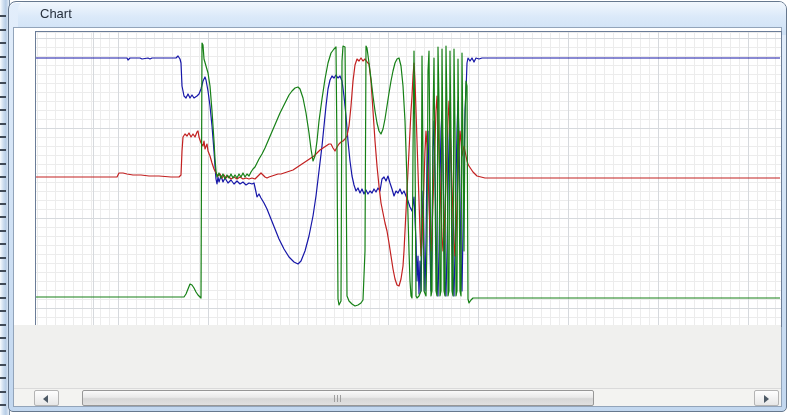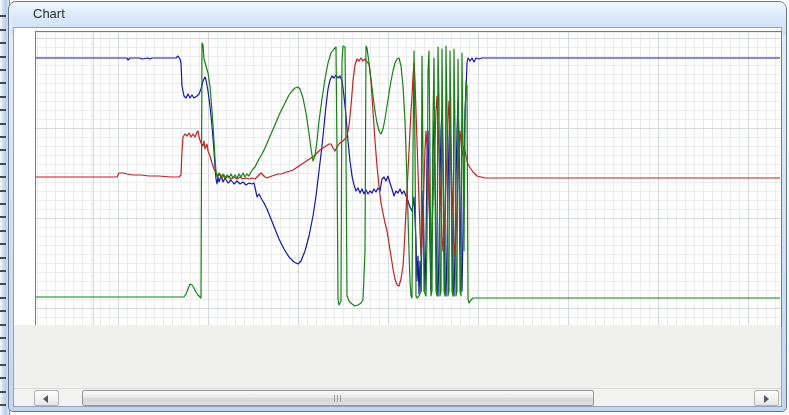--- a/index.html
+++ b/index.html
@@ -12,21 +12,21 @@
     border-right:1px solid #8094aa;}
   .left-ruler::before{content:"";position:absolute;left:0;top:4px;bottom:0;width:6px;
     background:repeating-linear-gradient(to bottom,transparent 0 11.4px,#414b58 11.4px 13.4px);}
 
   
   .window{position:absolute;left:8px;top:1px;width:777px;height:409px;
     border:1px solid #66788e;border-radius:8px 8px 5px 5px;
     background:linear-gradient(to bottom,#e3eefb 0%,#d4e4f6 45%,#c2d7ef 100%);
     box-shadow:inset 0 1px 0 rgba(255,255,255,.85);}
 
-  .titlebar{position:absolute;left:2px;top:0;right:0;height:33px;
+  .titlebar{position:absolute;left:9px;top:0;right:0;height:33px;
     border-radius:7px 7px 0 0;
     background:linear-gradient(to bottom,#f1f7fd 0%,#dcea fa 45%,#cde0f5 100%);
     background:linear-gradient(to bottom,#f1f7fd 0%,#dbe9f9 45%,#cde0f5 100%);}
   .title-text{position:absolute;left:22px;top:4px;font-size:13px;color:#26303d;}
 
   .client{position:absolute;left:4px;right:4px;top:25px;bottom:4px;
     background:#ffffff;border:1px solid #92a4ba;}
 
   
   .plot{position:absolute;left:21px;top:3px;width:745px;height:294px;

